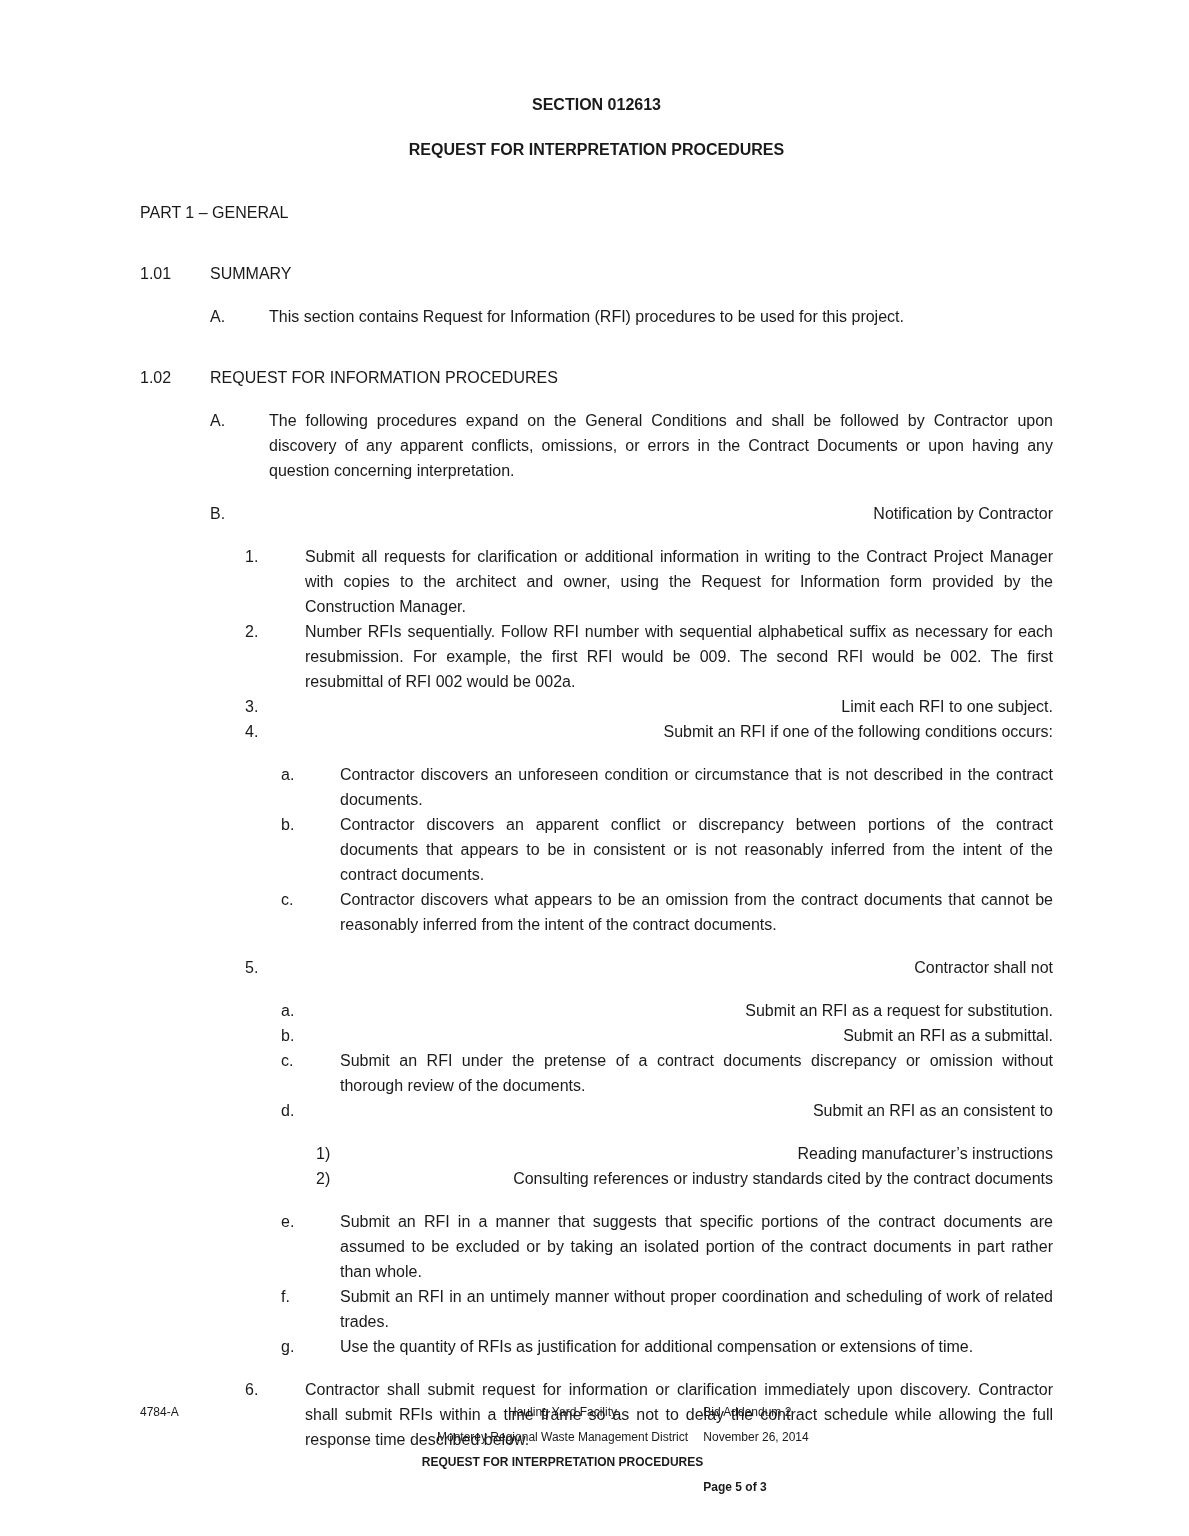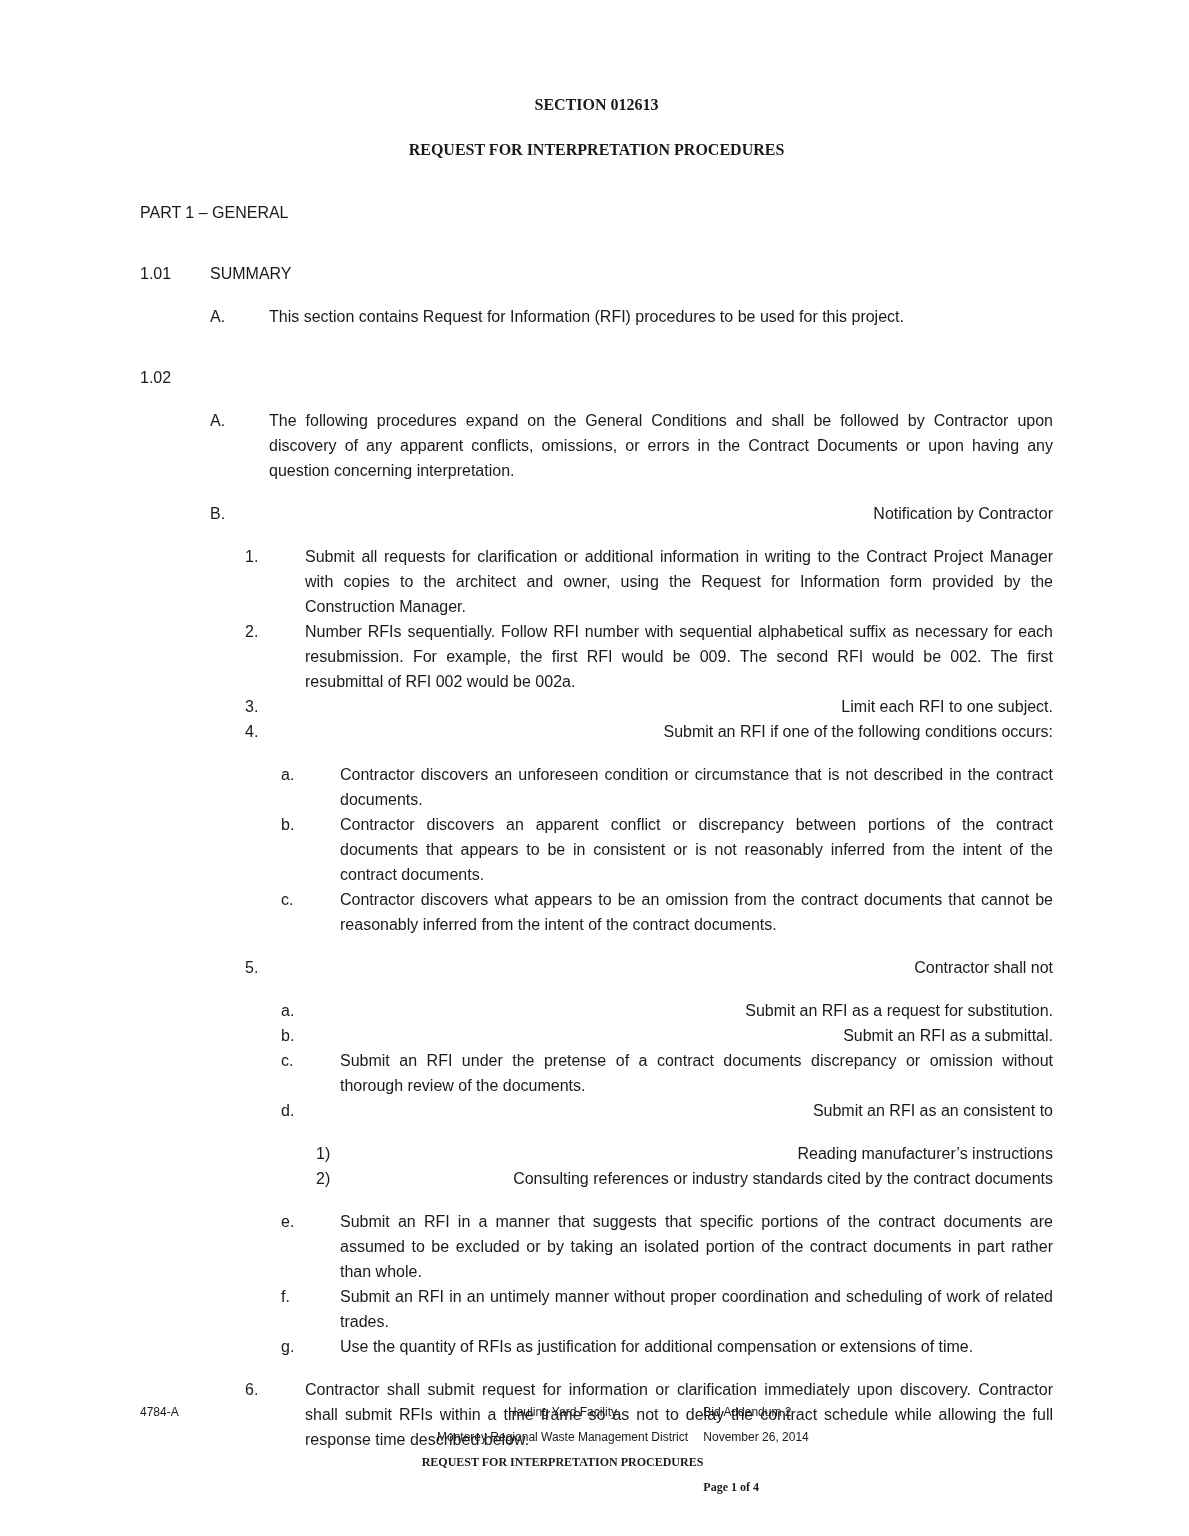--- a/index.html
+++ b/index.html
@@ -9,21 +9,21 @@
     height: 1536px;
     box-sizing: border-box;
     padding: 92px 136px 0 140px;
     background: #ffffff;
     font-family: "Liberation Sans", "DejaVu Sans", sans-serif;
     font-size: 16px;
     line-height: 25px;
     color: #1a1a1a;
   }
   .center { text-align: center; }
-  .bold { font-weight: bold; font-family: Liberation Serif, serif; }
+  .bold { font-weight: bold; }
   .doc-title { margin-top: 20px; }
   .part-heading { margin-top: 38px; }
   .article-head { display: flex; margin-top: 36px; }
   .article-head .art-num { flex: 0 0 70px; }
   .li { display: flex; }
   .li .lbl { flex: 0 0 35px; }
   .li.lvl-1 .lbl { flex: 0 0 36px; }
   .li .txt { flex: 1 1 auto; text-align: justify; margin-left: 24px; }
   .li .txt.no-just { text-align: right; }
   .lvl-A { margin-left: 70px; }
@@ -59,20 +59,21 @@
     <span class="art-num">1.01</span>
     <span class="art-title">SUMMARY</span>
   </div>
   <div class="li lvl-A gap">
     <span class="lbl">A.</span>
     <div class="txt">This section contains Request for Information (RFI) procedures to be used for this project.</div>
   </div>
 
   <div class="article-head">
     <span class="art-num">1.02</span>
+    <span class="art-title">REQUEST FOR INFORMATION PROCEDURES</span>
   </div>
   <div class="li lvl-A gap">
     <span class="lbl">A.</span>
     <div class="txt">The following procedures expand on the General Conditions and shall be followed by Contractor upon discovery of any apparent conflicts, omissions, or errors in the Contract Documents or upon having any question concerning interpretation.</div>
   </div>
   <div class="li lvl-A gap">
     <span class="lbl">B.</span>
     <div class="txt no-just">Notification by Contractor</div>
   </div>
 
@@ -161,17 +162,17 @@
     </div>
     <div class="f-center">
       <div class="fline">Hauling Yard Facility</div>
       <div class="fline">Monterey Regional Waste Management District</div>
       <div class="fline bold">REQUEST FOR INTERPRETATION PROCEDURES</div>
     </div>
     <div class="f-right">
       <div class="fline">Bid Addendum 2</div>
       <div class="fline">November 26, 2014</div>
       <div class="fline"></div>
-      <div class="fline bold">Page 1 of 4</div>
+      <div class="fline bold">Page 5 of 3</div>
     </div>
   </div>
 
 </div>
 
 </body></html>

